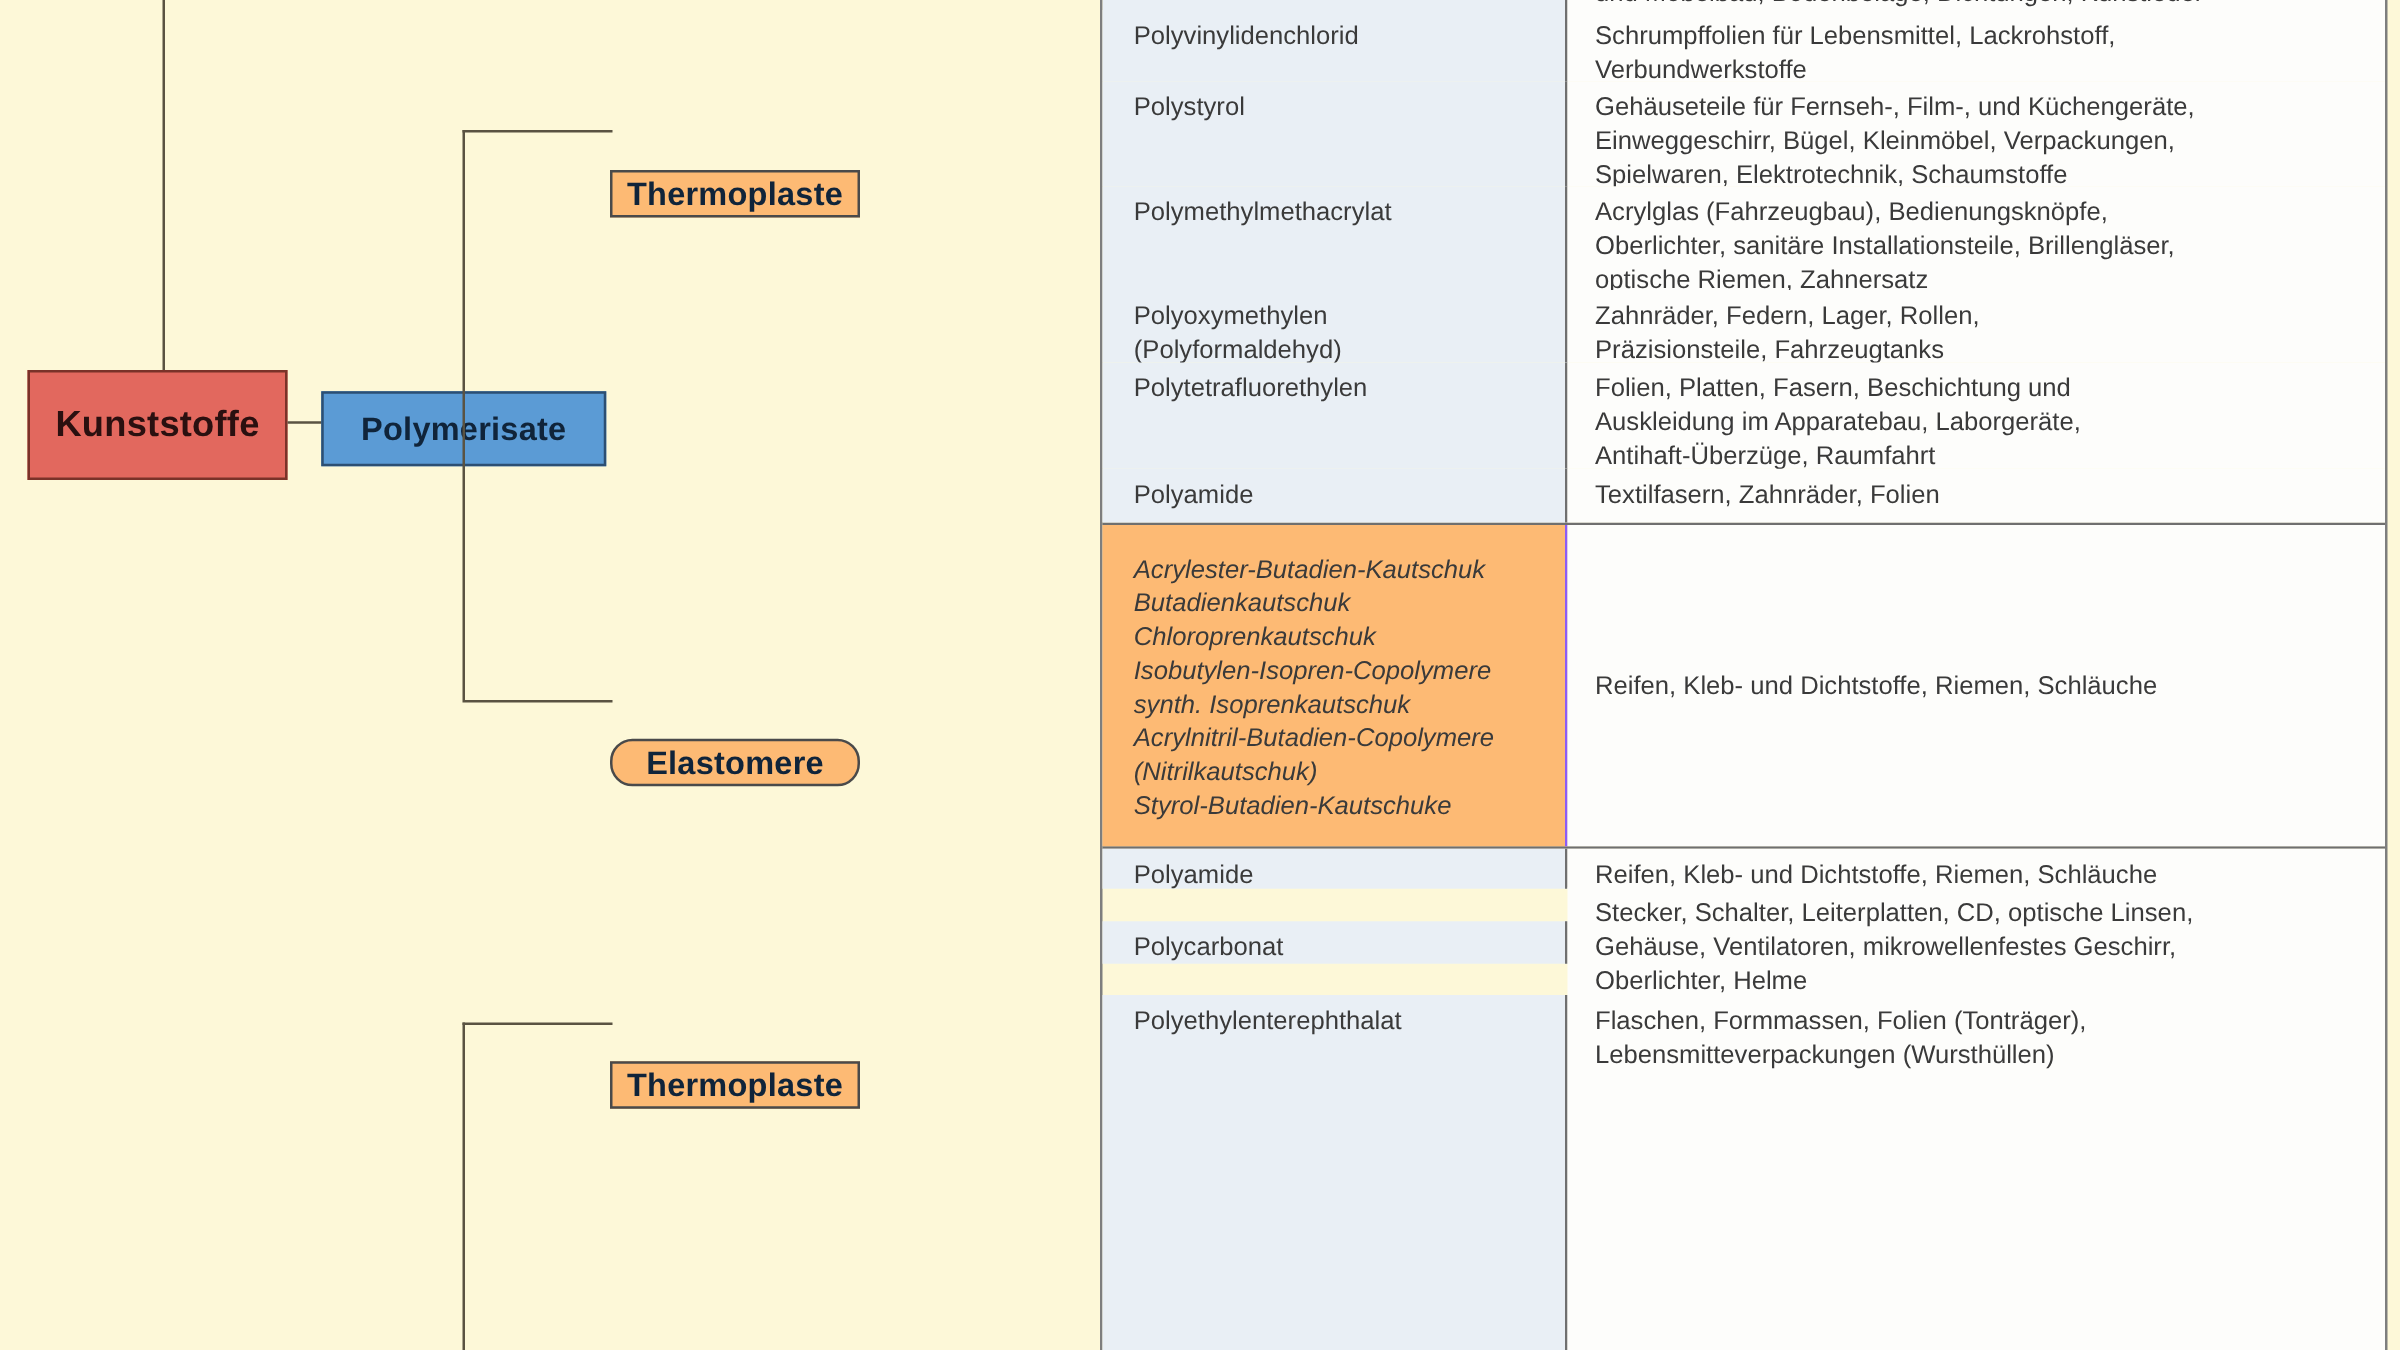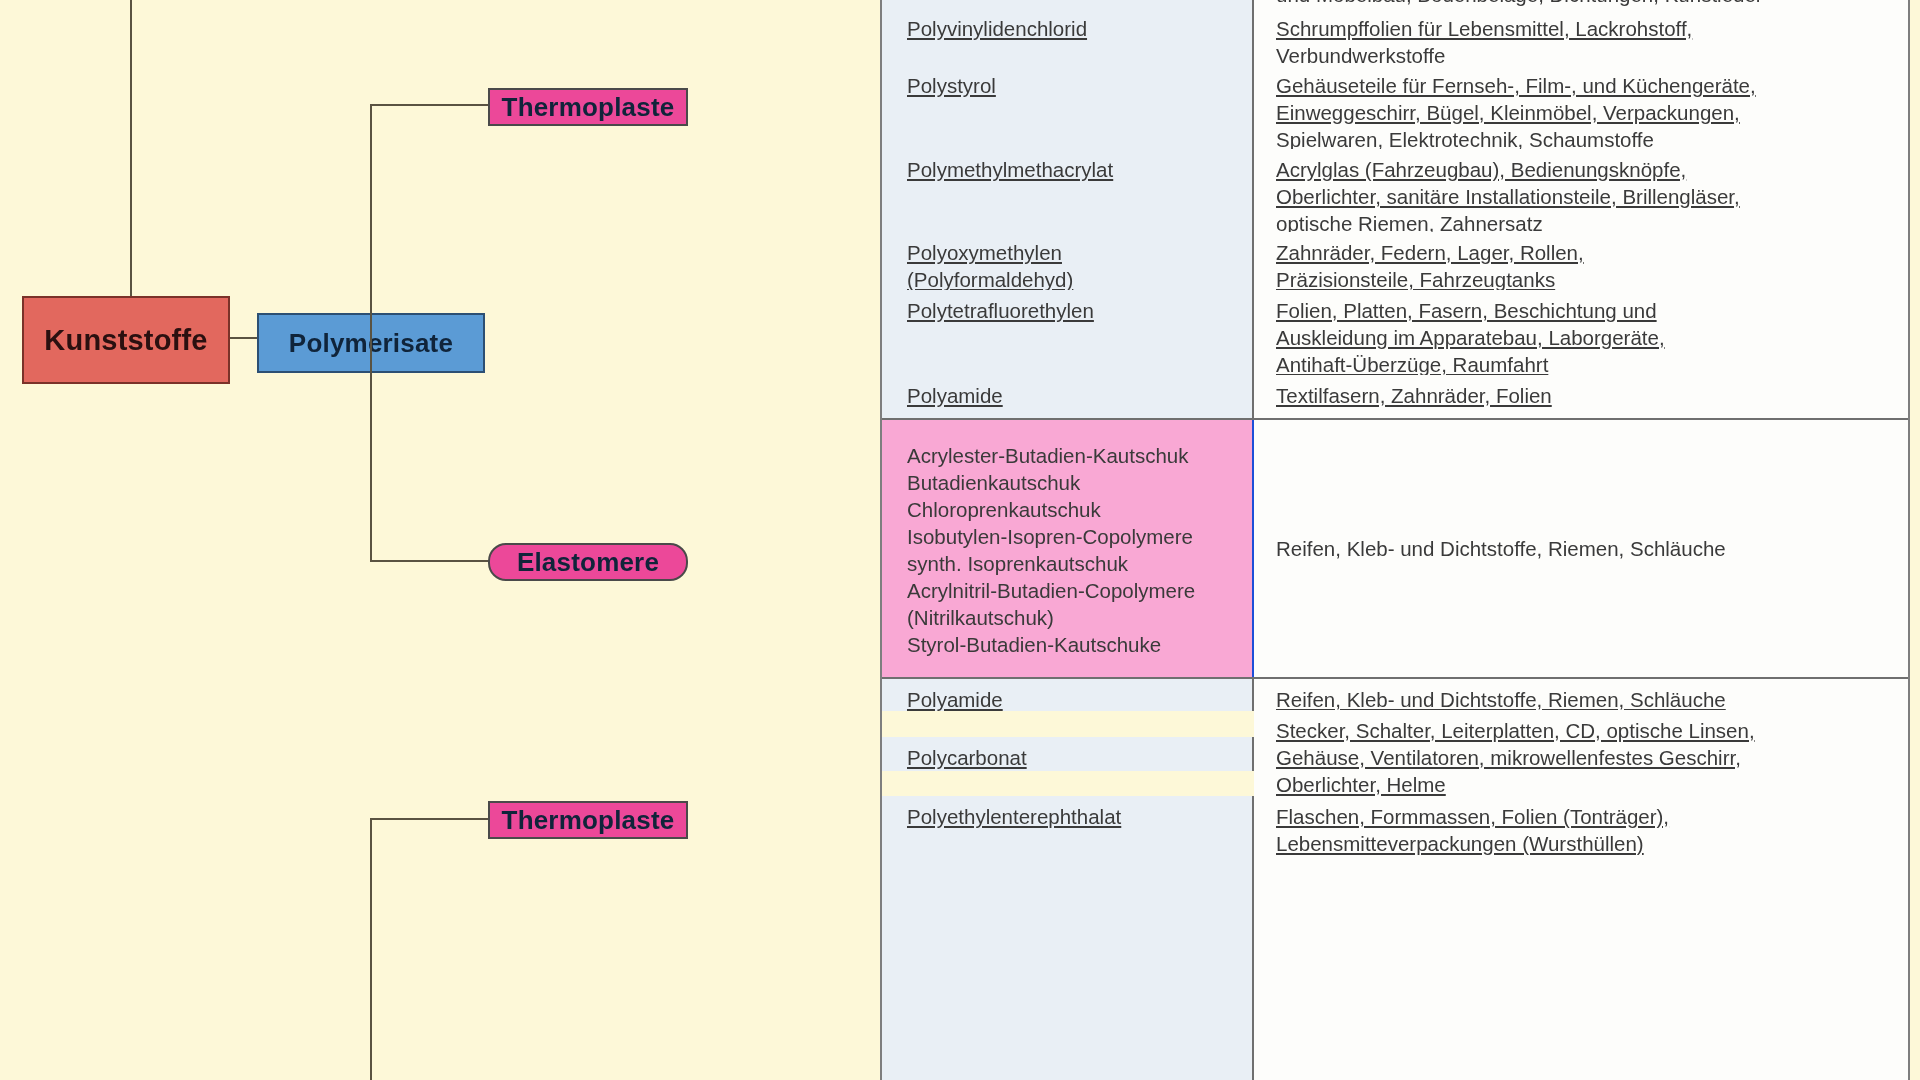--- a/index.html
+++ b/index.html
@@ -32,24 +32,25 @@
     font-size:29px;
     border-color:#7a3229;
   }
   .node.mid{
     background:#5b9bd5;
     color:#10243a;
     font-size:26px;
     border-color:#2c4f73;
   }
   .node.leaf{
-    background:#ec4899;
+    background:#fdba74;
     color:#10243a;
     font-size:26px;
     border-color:#4a4a4a;
+    margin-top:48px;
   }
 
   
   .table{
     position:absolute;left:880px;top:0;width:1040px;height:1080px;
     background:#fdf8d8;
     box-sizing:border-box;
   }
   .tblinner{
     position:absolute;left:0px;top:-2px;right:10px;
@@ -58,25 +59,26 @@
   }
   .group{
     display:flex;
     border-bottom:2px solid #6f6f6f;
     box-sizing:border-box;
   }
   .group:last-child{border-bottom:none;}
   .col-left{
     width:372px;
     flex:0 0 372px;
-    background:#f9a8d4;
-    border-right:2px solid #1d4ed8;
+    background:#fdba74;
+    border-right:2px solid #8b5cf6;
     box-sizing:border-box;
     padding:0;
     position:relative;
+    font-style:italic;
   }
   .col-right{
     flex:1 1 auto;
     background:#fdfdfb;
     box-sizing:border-box;
     position:relative;
   }
   .rowpair{display:flex;}
   .cellL, .cellR{
     box-sizing:border-box;
@@ -88,21 +90,21 @@
   .cellL{
     width:372px;flex:0 0 372px;background:#e9eff5;
     border-right:2px solid #6f6f6f;
     padding-left:25px;padding-right:8px;
   }
   .cellR{
     flex:1 1 auto;background:#fdfdfb;
     padding-left:22px;padding-right:10px;
   }
   .lines div{white-space:nowrap;}
-  .pad-t{padding-top:7px;text-decoration:underline;}
+  .pad-t{padding-top:7px;}
   .vcenter{display:flex;align-items:center;}
 
   .clipped-top{overflow:hidden;}
 </style>
 </head>
 <body>
 
 <div id="root">
 
   <div class="tree">

